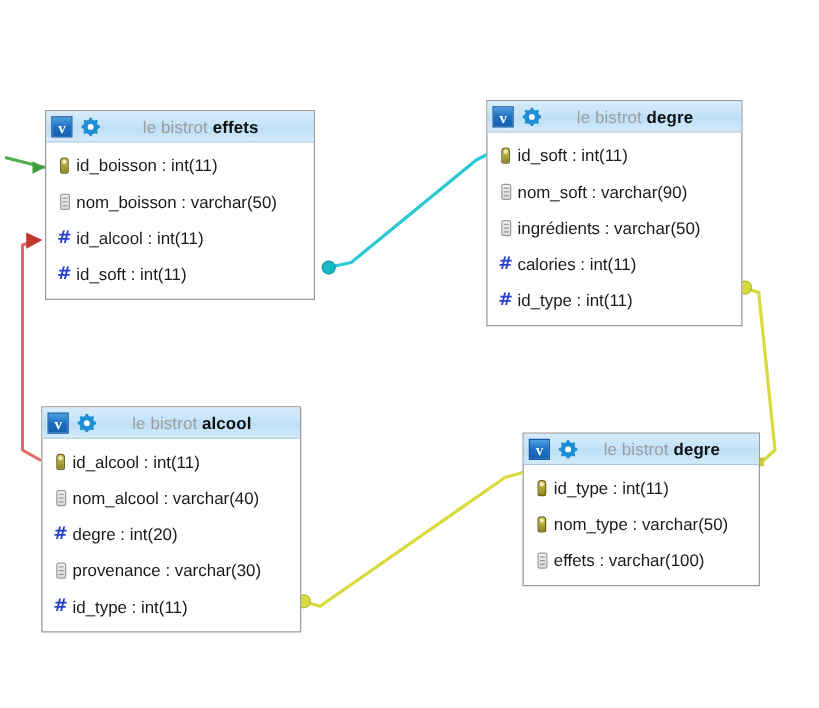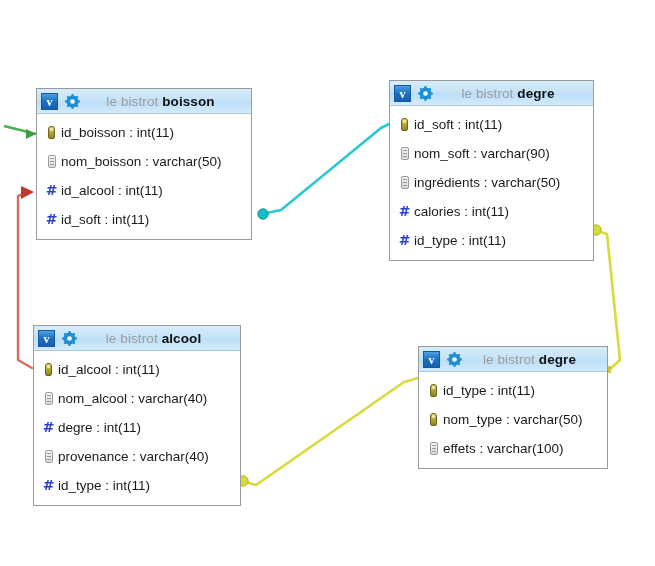--- a/index.html
+++ b/index.html
@@ -213,21 +213,21 @@
             <rect x="6.7" y="0" width="2.6" height="16" rx="1.2"></rect>
             <rect x="0" y="6.7" width="16" height="2.6" rx="1.2"></rect>
             <rect x="6.7" y="0" width="2.6" height="16" rx="1.2" transform="rotate(45 8 8)"></rect>
             <rect x="6.7" y="0" width="2.6" height="16" rx="1.2" transform="rotate(-45 8 8)"></rect>
           </g>
           <circle cx="8" cy="8" r="2.5" fill="#ffffff"></circle>
         </svg>
       </div>
       <div class="hdr-title">
         <span>le bistrot </span>
-        <span class="tname">boisson</span>
+        <span class="tname">effets</span>
       </div>
     </div>
     <div class="entity-body">
       <div class="field">
         <span class="f-icon pk"></span>
         <span>id_boisson : int(11)</span>
       </div>
       <div class="field">
         <span class="f-icon col"></span>
         <span>nom_boisson : varchar(50)</span>
@@ -311,25 +311,25 @@
       <div class="field">
         <span class="f-icon pk"></span>
         <span>id_alcool : int(11)</span>
       </div>
       <div class="field">
         <span class="f-icon col"></span>
         <span>nom_alcool : varchar(40)</span>
       </div>
       <div class="field">
         <span class="f-icon fk">#</span>
-        <span>degre : int(11)</span>
-      </div>
-      <div class="field">
-        <span class="f-icon col"></span>
-        <span>provenance : varchar(40)</span>
+        <span>degre : int(20)</span>
+      </div>
+      <div class="field">
+        <span class="f-icon col"></span>
+        <span>provenance : varchar(30)</span>
       </div>
       <div class="field">
         <span class="f-icon fk">#</span>
         <span>id_type : int(11)</span>
       </div>
     </div>
   </div>
 
   <div class="entity" id="ent-type">
     <div class="entity-header">

